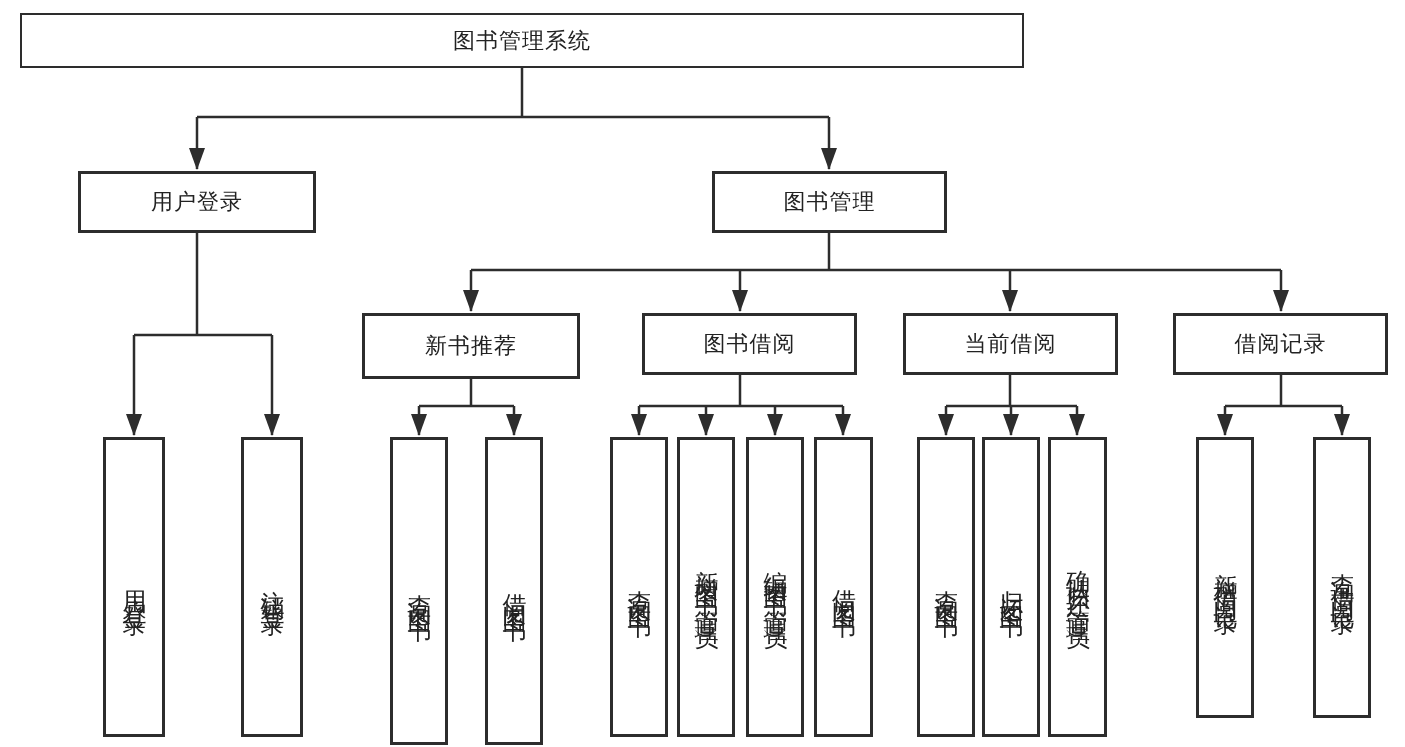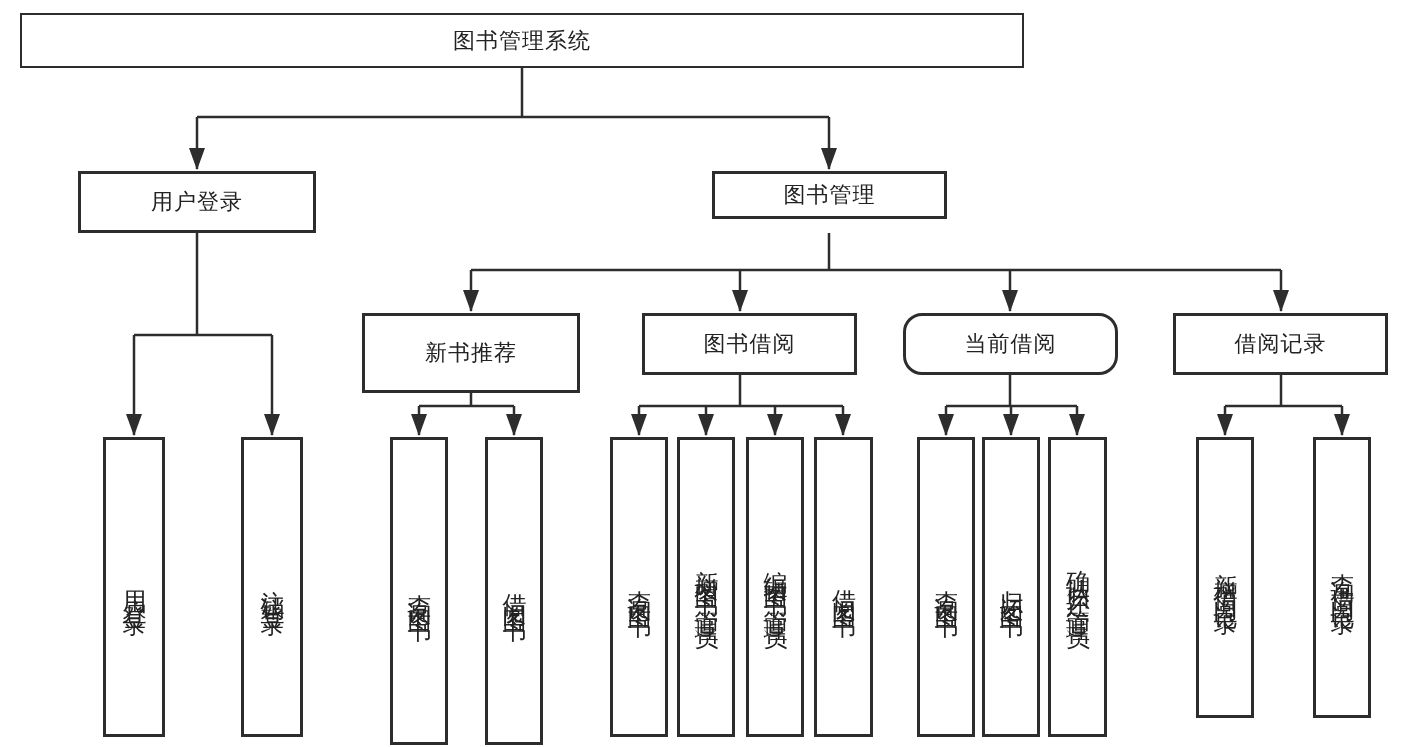--- a/index.html
+++ b/index.html
@@ -49,24 +49,24 @@
     writing-mode: vertical-rl;
     text-orientation: mixed;
     font-size: 24px;
     letter-spacing: 8px;
     line-height: 1.2;
     white-space: nowrap;
   }
   
   #n-root        { left: 20px;   top: 13px;  width: 1004px; height: 55px; }
   #n-user-login  { left: 78px;   top: 171px; width: 238px;  height: 62px; }
-  #n-book-mgmt   { left: 712px;  top: 171px; width: 235px;  height: 48px; text-align: right; }
-  #n-new-book    { left: 362px;  top: 313px; width: 218px;  height: 80px; }
+  #n-book-mgmt   { left: 712px;  top: 171px; width: 235px;  height: 62px; text-align: right; }
+  #n-new-book    { left: 362px;  top: 313px; width: 218px;  height: 66px; }
   #n-book-borrow { left: 633px;  top: 313px; width: 215px;  height: 62px; margin-left: 9px; }
-  #n-current     { left: 903px;  top: 313px; width: 215px;  height: 62px; border-radius: 19px; }
+  #n-current     { left: 903px;  top: 313px; width: 215px;  height: 62px; }
   #n-record      { left: 1173px; top: 313px; width: 215px;  height: 62px; }
   #l1  { left: 103px;  top: 437px; width: 62px; height: 300px; }
   #l2  { left: 241px;  top: 437px; width: 62px; height: 300px; }
   #l3  { left: 390px;  top: 437px; width: 58px; height: 308px; }
   #l4  { left: 485px;  top: 437px; width: 58px; height: 308px; }
   #l5  { left: 610px;  top: 437px; width: 58px; height: 300px; }
   #l6  { left: 677px;  top: 437px; width: 58px; height: 300px; }
   #l7  { left: 746px;  top: 437px; width: 58px; height: 300px; }
   #l8  { left: 814px;  top: 437px; width: 59px; height: 300px; }
   #l9  { left: 917px;  top: 437px; width: 58px; height: 300px; }

